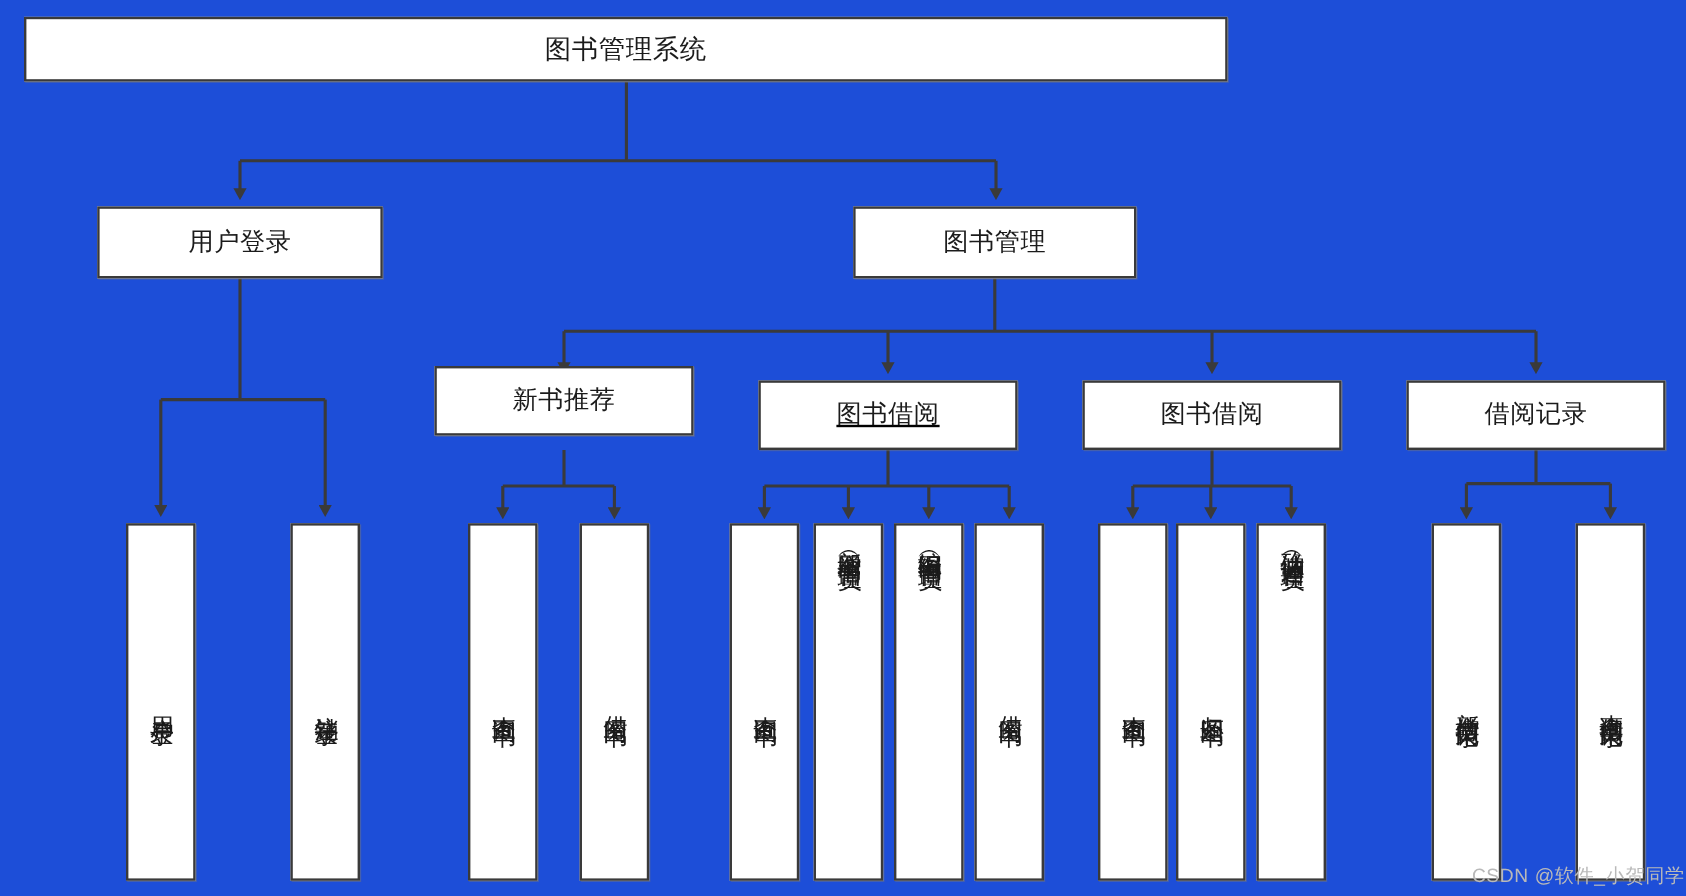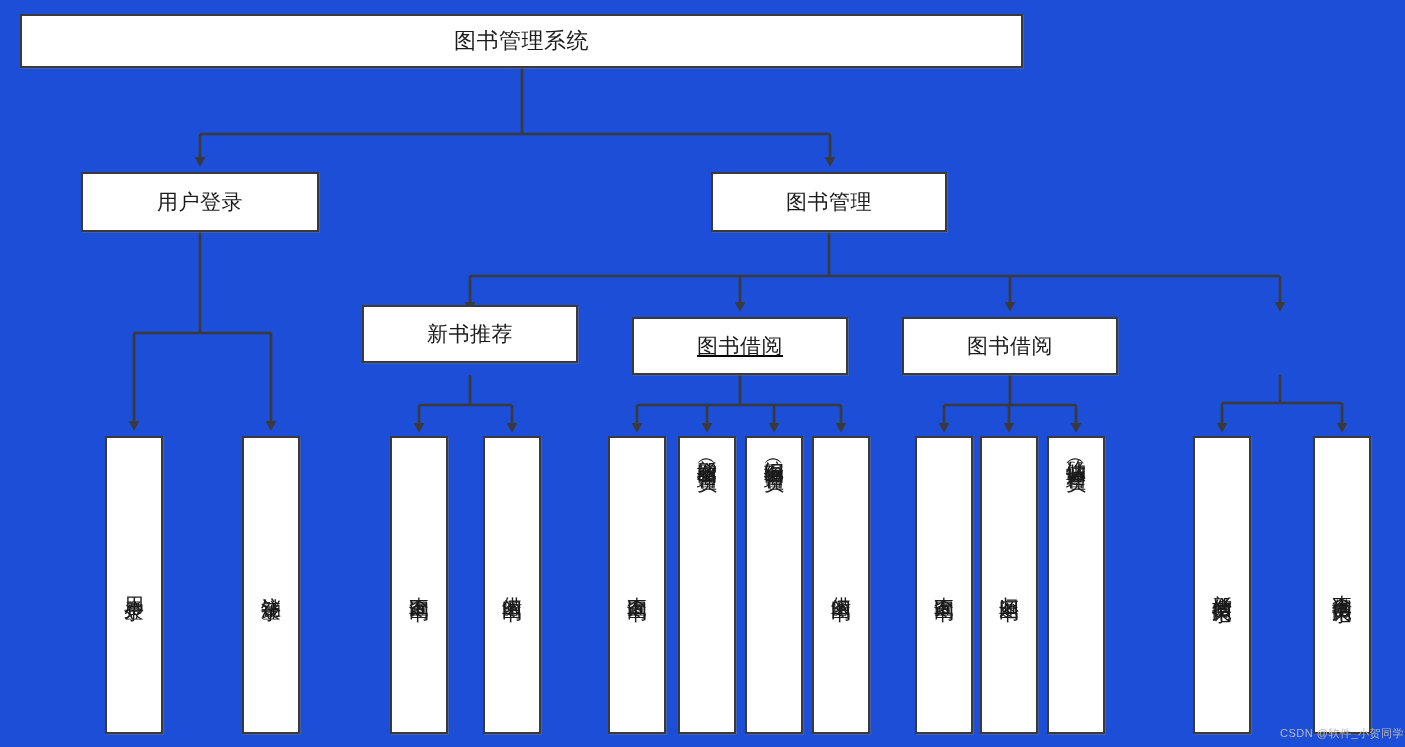--- a/index.html
+++ b/index.html
@@ -61,21 +61,21 @@
     white-space: normal;
   }
   .node.leaf.centered {
     align-items: center;
     padding-top: 0;
   }
   #watermark {
     position: absolute;
     right: 14px;
     bottom: 6px;
-    font-size: 11px;
+    font-size: 16px;
     color: #b9b9b9;
     white-space: nowrap;
     letter-spacing: 0.5px;
   }
 </style>
 </head>
 <body>
 
 <div id="canvas">
 
@@ -142,20 +142,23 @@
 
   <div class="node level2" id="n-l3-0" style="left: 362px; top: 305px; width: 216px; height: 58px;">
     <span class="label">新书推荐</span>
   </div>
   <div class="node level2" id="n-l3-1" style="left: 632px; top: 317px; width: 216px; height: 58px; text-decoration: underline;">
     <span class="label">图书借阅</span>
   </div>
   <div class="node level2" id="n-l3-2" style="left: 902px; top: 317px; width: 216px; height: 58px;">
     <span class="label">图书借阅</span>
   </div>
+  <div class="node level2" id="n-l3-3" style="left: 1172px; top: 317px; width: 216px; height: 58px;">
+    <span class="label">借阅记录</span>
+  </div>
 
   <div class="node leaf centered" id="n-lf-0" style="left: 105px; top: 436px; width: 58px; height: 298px;">
     <span class="label">用户登录</span>
   </div>
   <div class="node leaf centered" id="n-lf-1" style="left: 242px; top: 436px; width: 58px; height: 298px;">
     <span class="label">注销登录</span>
   </div>
   <div class="node leaf centered" id="n-lf-2" style="left: 390px; top: 436px; width: 58px; height: 298px;">
     <span class="label">查询图书</span>
   </div>

